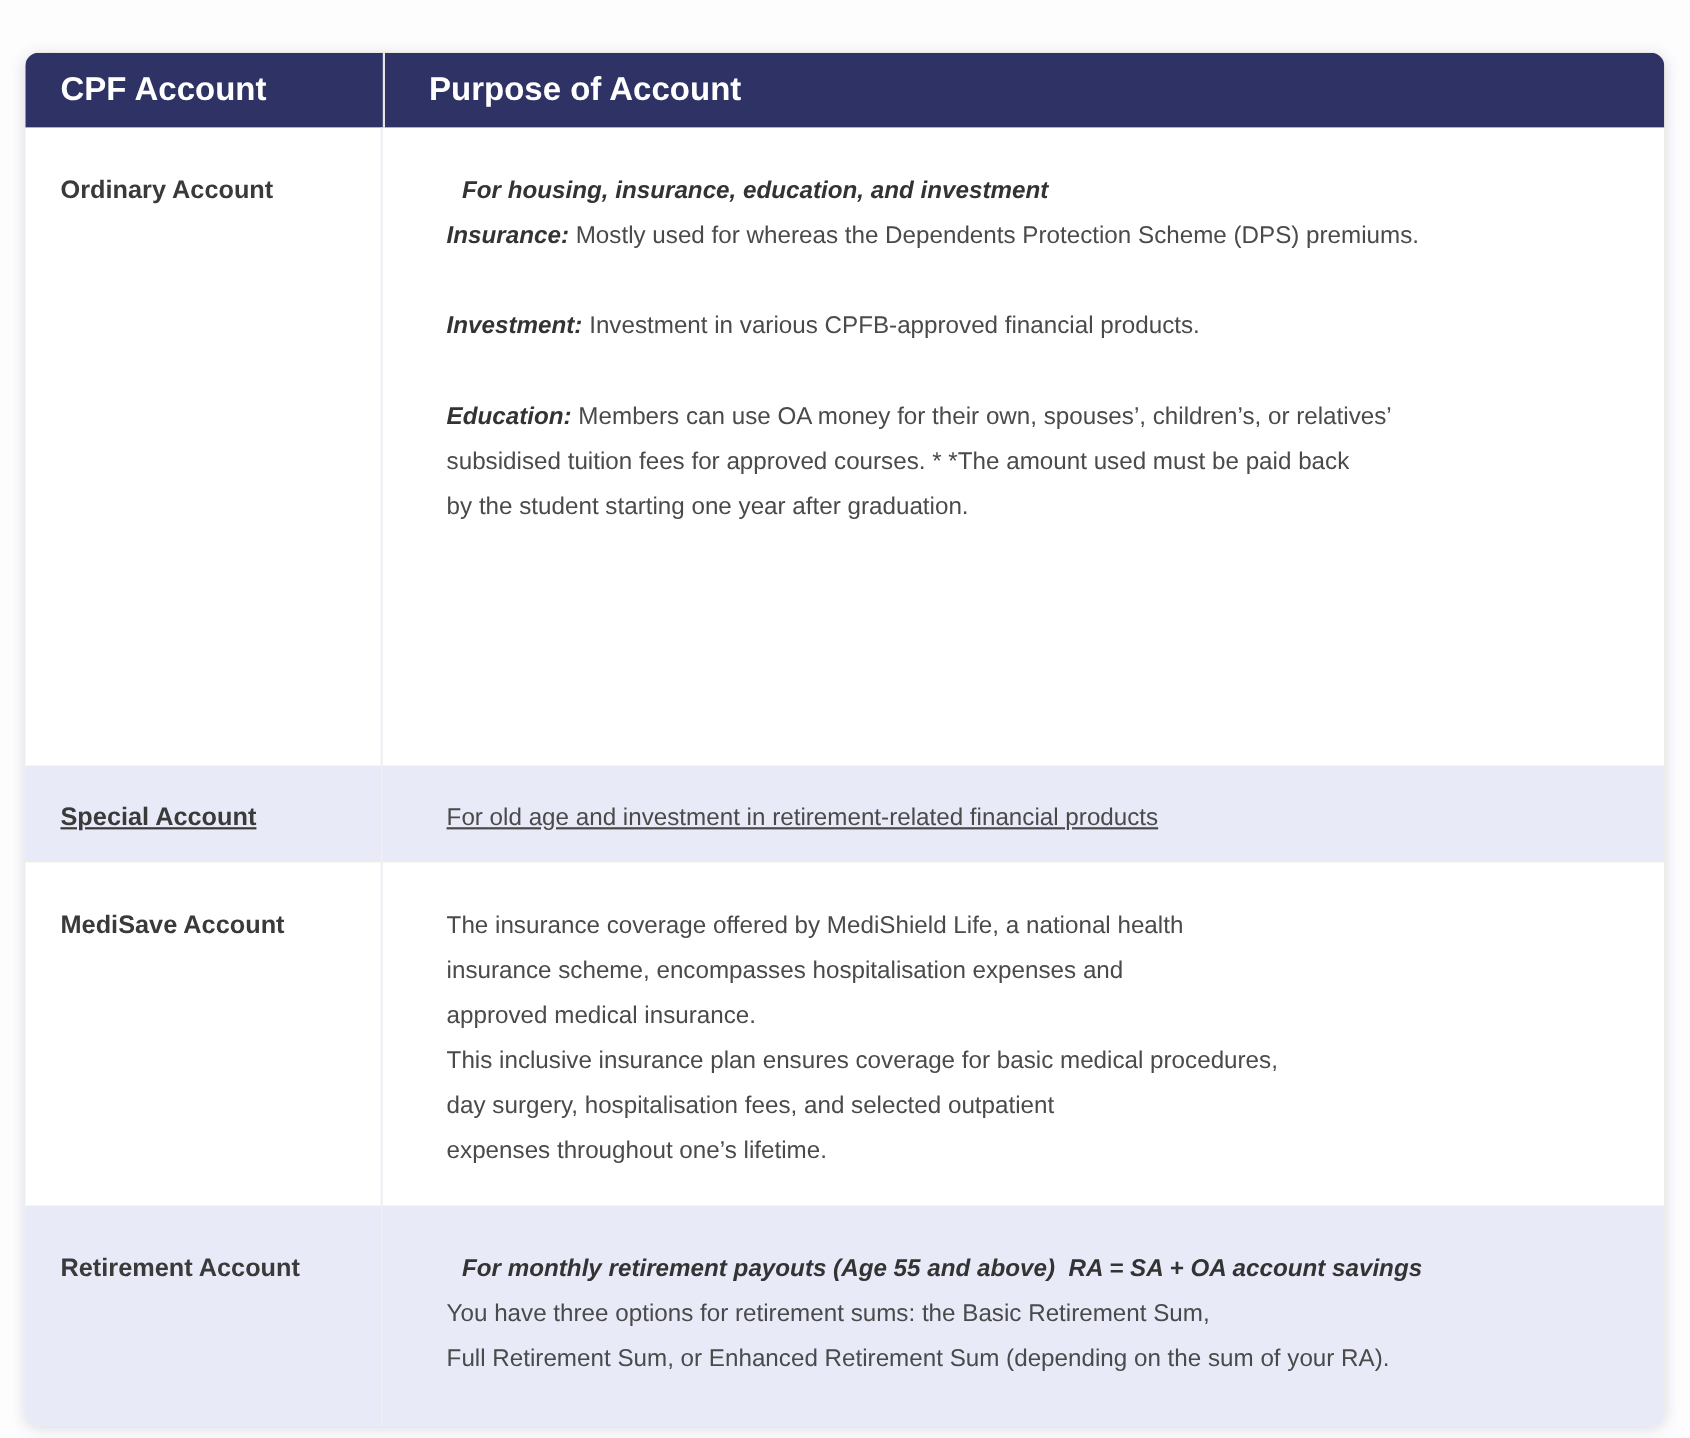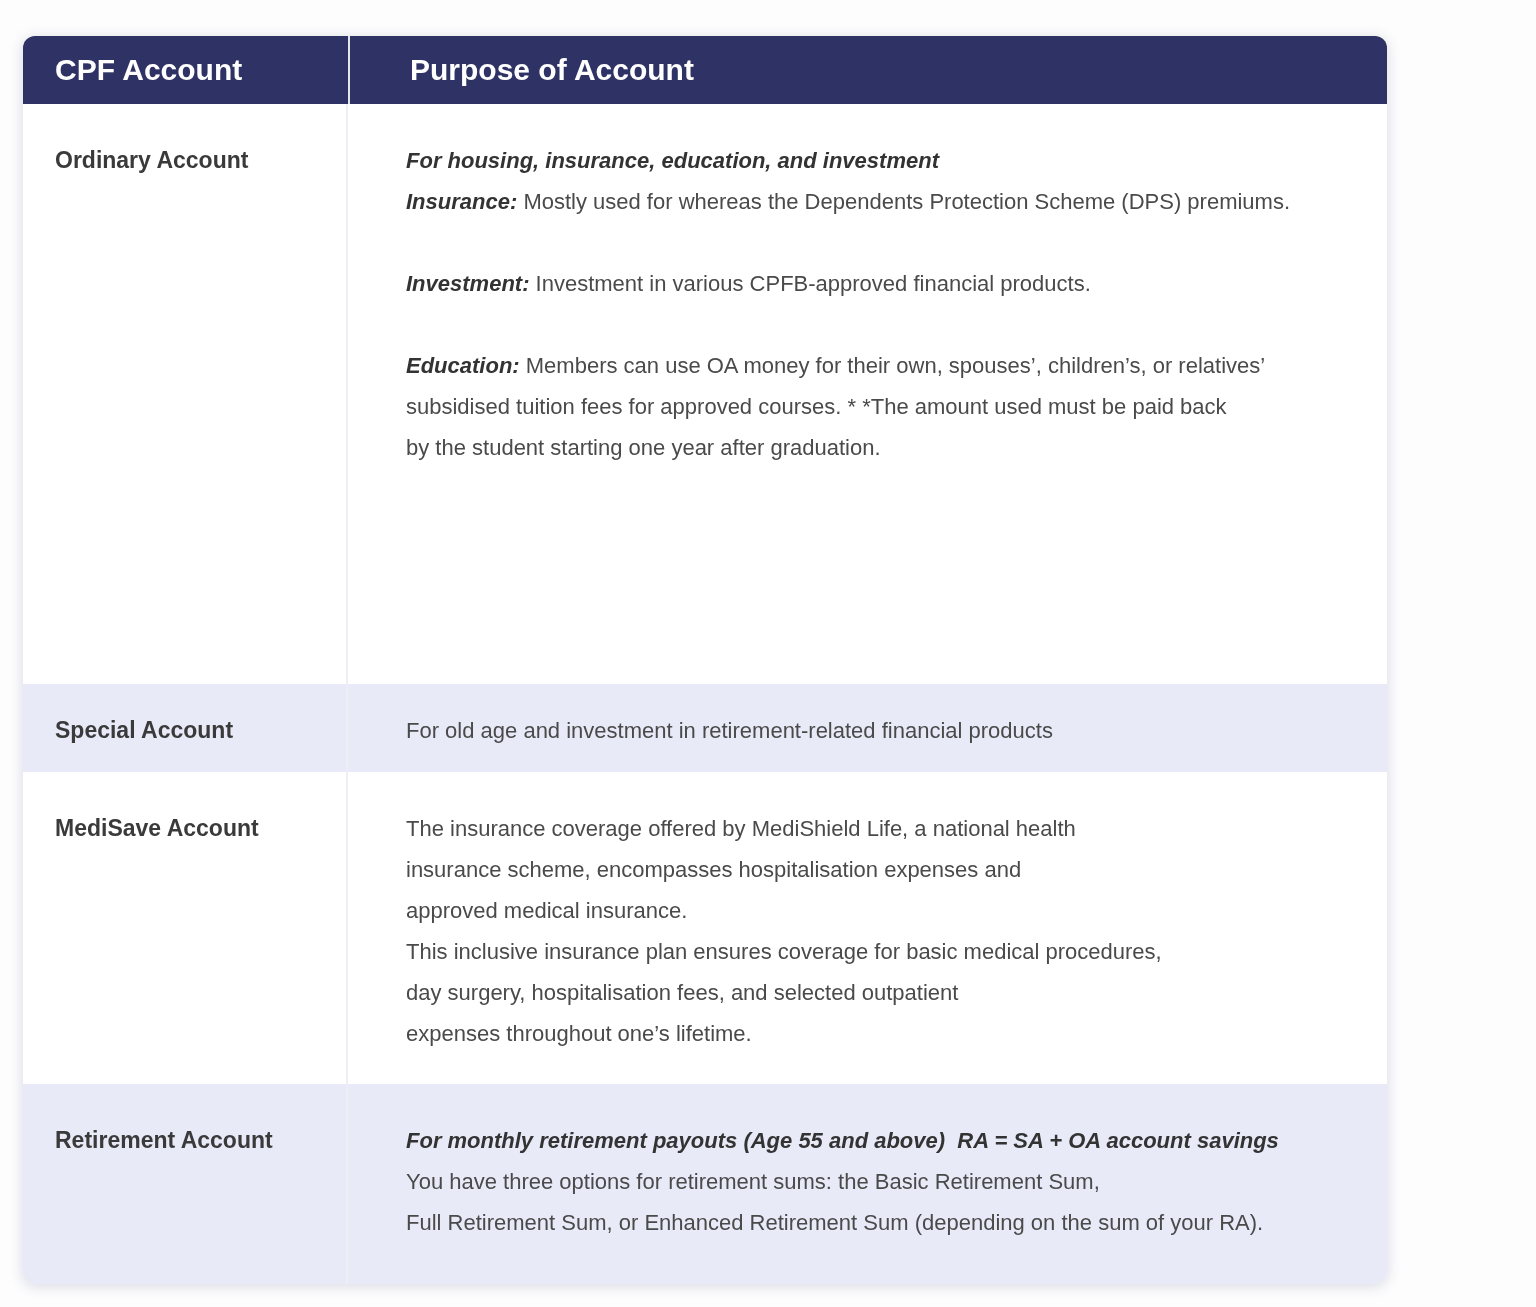--- a/index.html
+++ b/index.html
@@ -6,22 +6,22 @@
     margin: 0;
     padding: 0;
     background: #fdfdfe;
     width: 1536px;
     height: 1307px;
     font-family: "Liberation Sans", sans-serif;
   }
   .card {
     position: absolute;
     left: 23px;
-    top: 36px;
-    width: 1364px;
+    top: 48px;
+    width: 1490px;
     background: #fef9c3;
     border-radius: 12px;
     overflow: hidden;
     box-shadow: 0 2px 14px rgba(45,50,100,0.18);
   }
   .thead {
     display: flex;
     background: #2e3264;
     height: 68px;
     align-items: stretch;
@@ -35,21 +35,21 @@
     box-sizing: border-box;
   }
   .th1 {
     flex: 0 0 327px;
     width: 327px;
     padding-left: 32px;
     border-right: 2px solid rgba(255,255,255,0.88);
   }
   .th2 {
     flex: 1;
-    padding-left: 60px;
+    padding-left: 40px;
   }
   .trow {
     display: flex;
     align-items: stretch;
   }
   .col-label {
     flex: 0 0 325px;
     width: 325px;
     box-sizing: border-box;
     padding: 36px 16px 30px 32px;
@@ -69,34 +69,36 @@
   }
   .r1 { min-height: 580px; background: #ffffff; }
   .r2 { min-height: 88px; background: #e8eaf8; }
   .r3 { min-height: 294px; background: #ffffff; }
   .r4 { min-height: 200px; background: #e8eaf8; }
   .r2 .col-label, .r2 .col-body {
     padding-top: 4px;
     padding-bottom: 0;
     display: flex;
     align-items: center;
+    text-decoration: underline;
   }
   .para { margin: 0 0 41px 0; }
   .para.mb0, .para:last-child { margin-bottom: 0; }
   .lead {
     font-weight: bold;
     font-style: italic;
     color: #333333;
   }
   .txt { white-space: pre-wrap; }
   .lead-line {
     font-weight: bold;
     font-style: italic;
     color: #333333;
     white-space: pre-wrap;
+    margin-left: 14px;
   }
 </style>
 </head>
 <body>
 
 <div class="card">
 
   <div class="thead">
     <div class="th th1">CPF Account</div>
     <div class="th th2">Purpose of Account</div>

